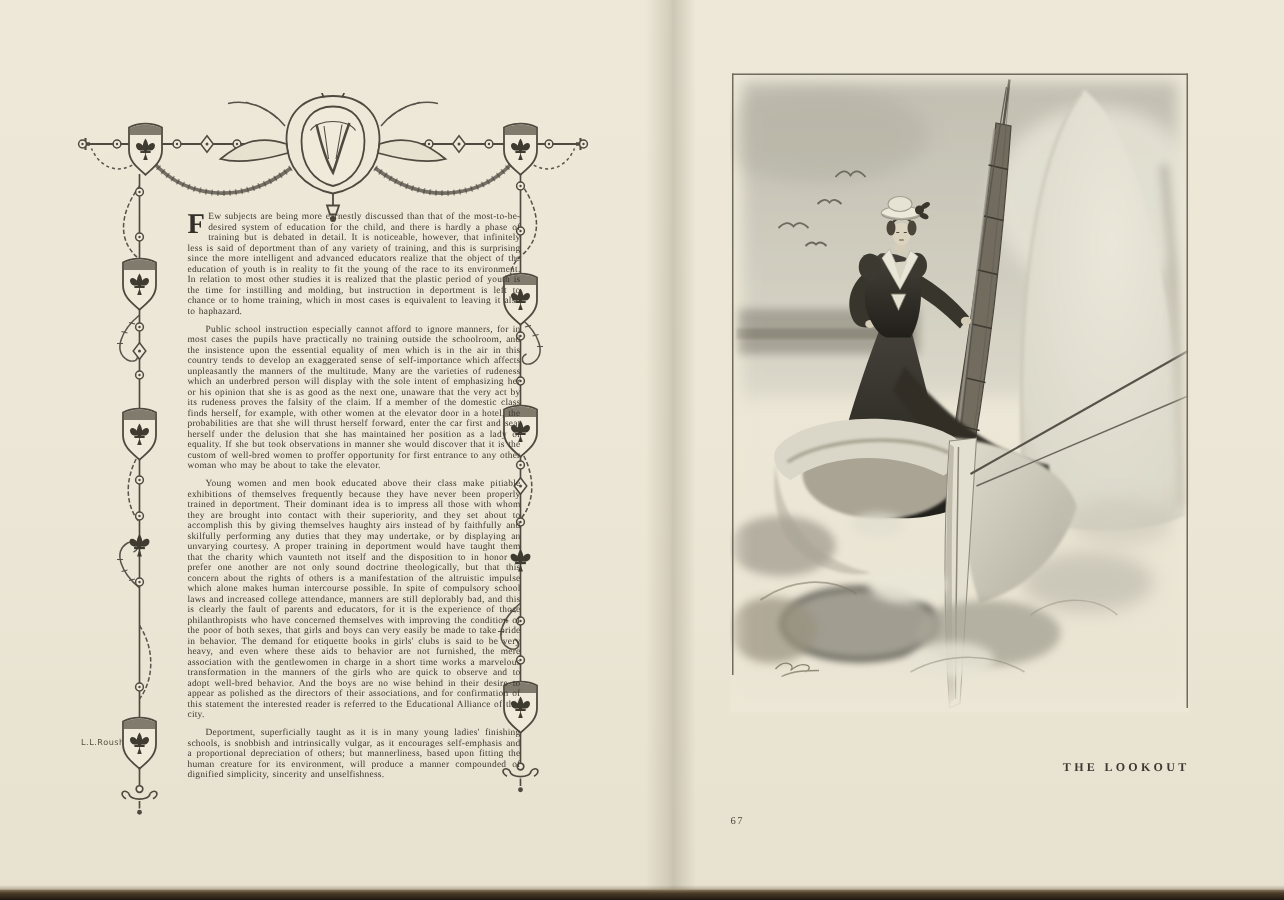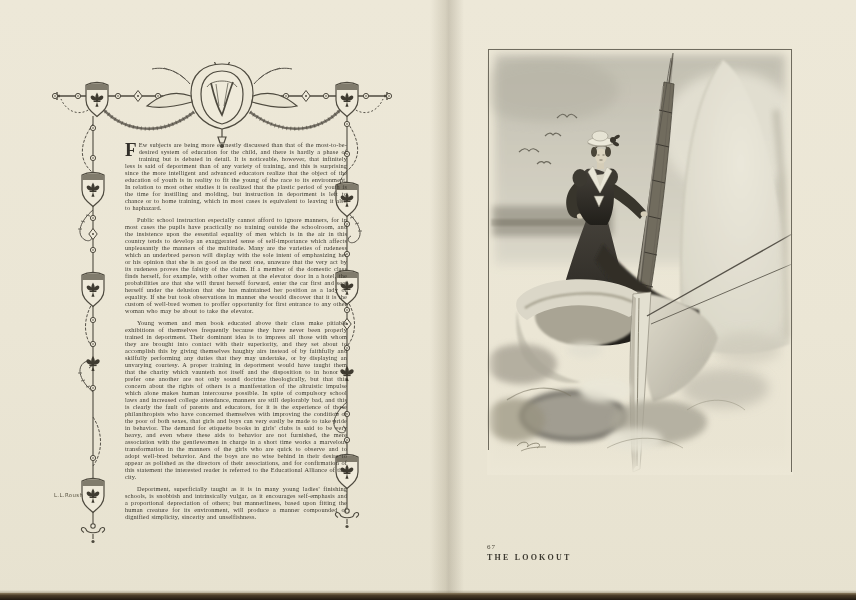--- a/index.html
+++ b/index.html
@@ -20,21 +20,21 @@
            font-weight:bold;color:#33302a;}
   .sig{position:absolute;left:54px;top:492px;font-size:6px;color:#56513f;
        letter-spacing:.4px;font-family:"DejaVu Sans",sans-serif;transform:scale(.9);transform-origin:left top;}
   
   .gutter{position:absolute;left:430px;top:0;width:34px;height:600px;
           background:linear-gradient(90deg,rgba(120,110,85,0) 0%,rgba(110,100,75,.18) 45%,
                      rgba(90,80,60,.22) 55%,rgba(120,110,85,0) 100%);}
   
   .page-right{left:445px;width:411px;}
   .illustration{position:absolute;left:42px;top:48px;}
-  .caption{position:absolute;left:42px;top:553px;width:306px;text-align:left;
+  .caption{position:absolute;left:42px;top:507px;width:306px;text-align:right;
            font-size:8px;letter-spacing:2.2px;color:#3c3930;font-weight:bold;}
   .folio{position:absolute;left:42px;top:543px;width:306px;text-align:left;
          font-size:7px;color:#4c483c;letter-spacing:1px;}
   
   .book-edge{position:absolute;left:0;bottom:0;width:856px;height:7px;
              background:linear-gradient(180deg,#8a7a5d 0%,#4a3c28 35%,#201810 100%);}
   .book-edge::before{content:"";position:absolute;left:0;top:-3px;width:856px;height:3px;
              background:linear-gradient(180deg,rgba(120,108,84,0),rgba(120,108,84,.45));}
   svg{display:block;}
 </style>

